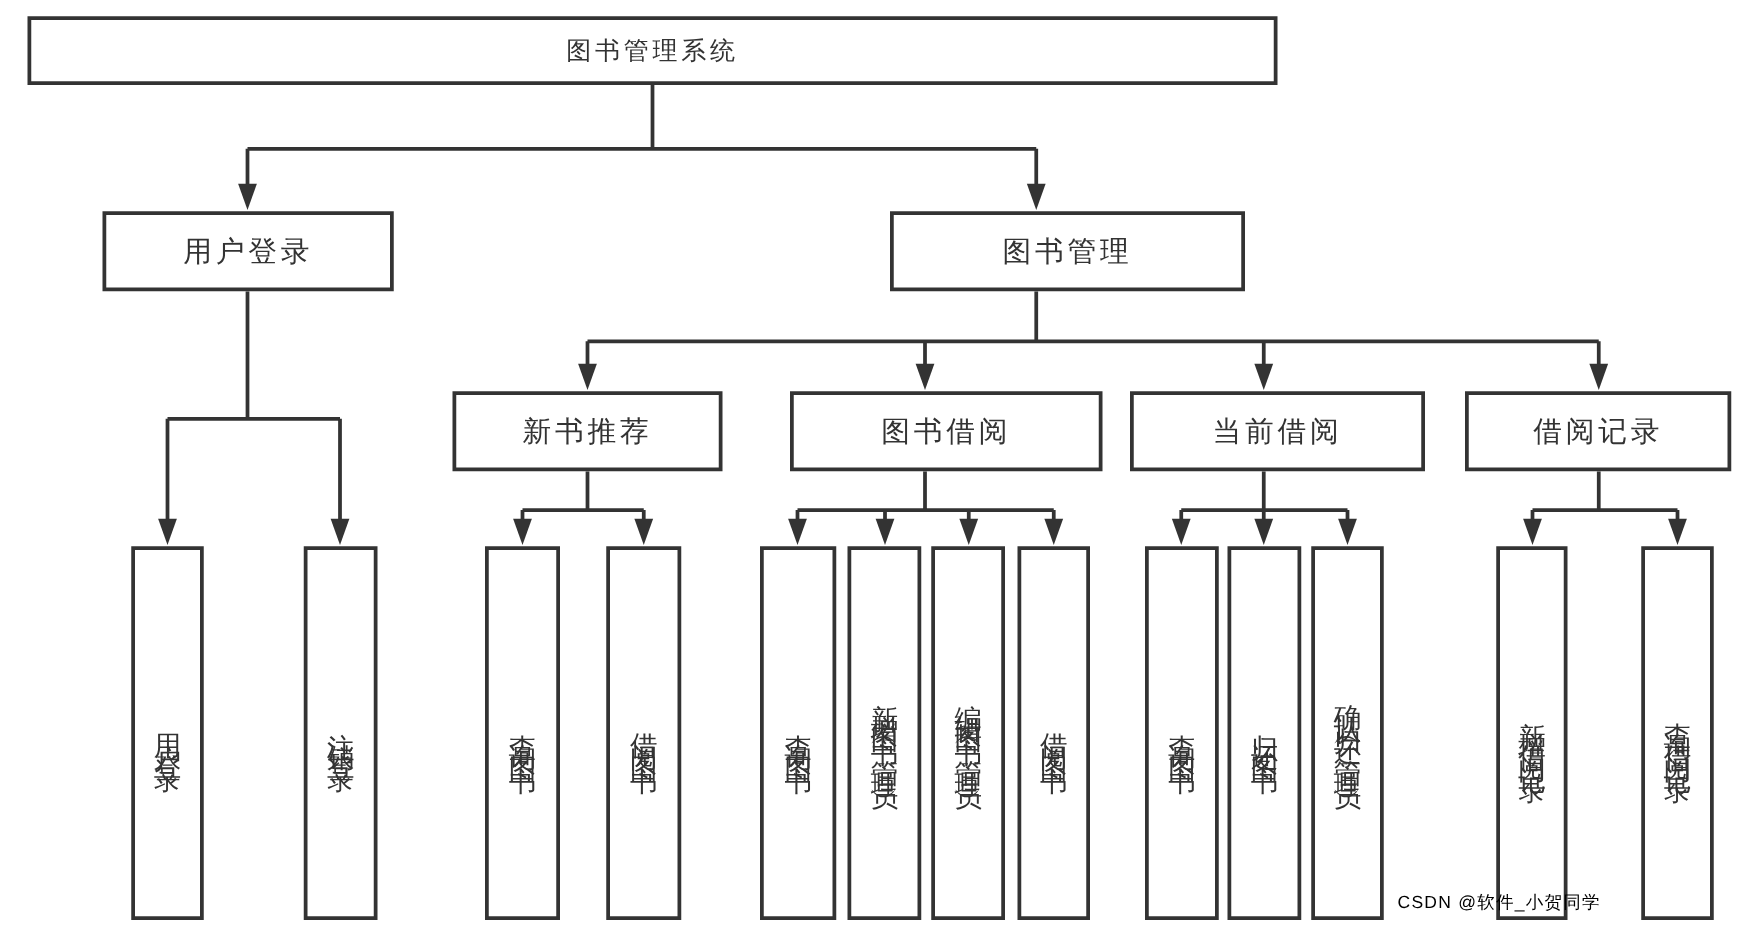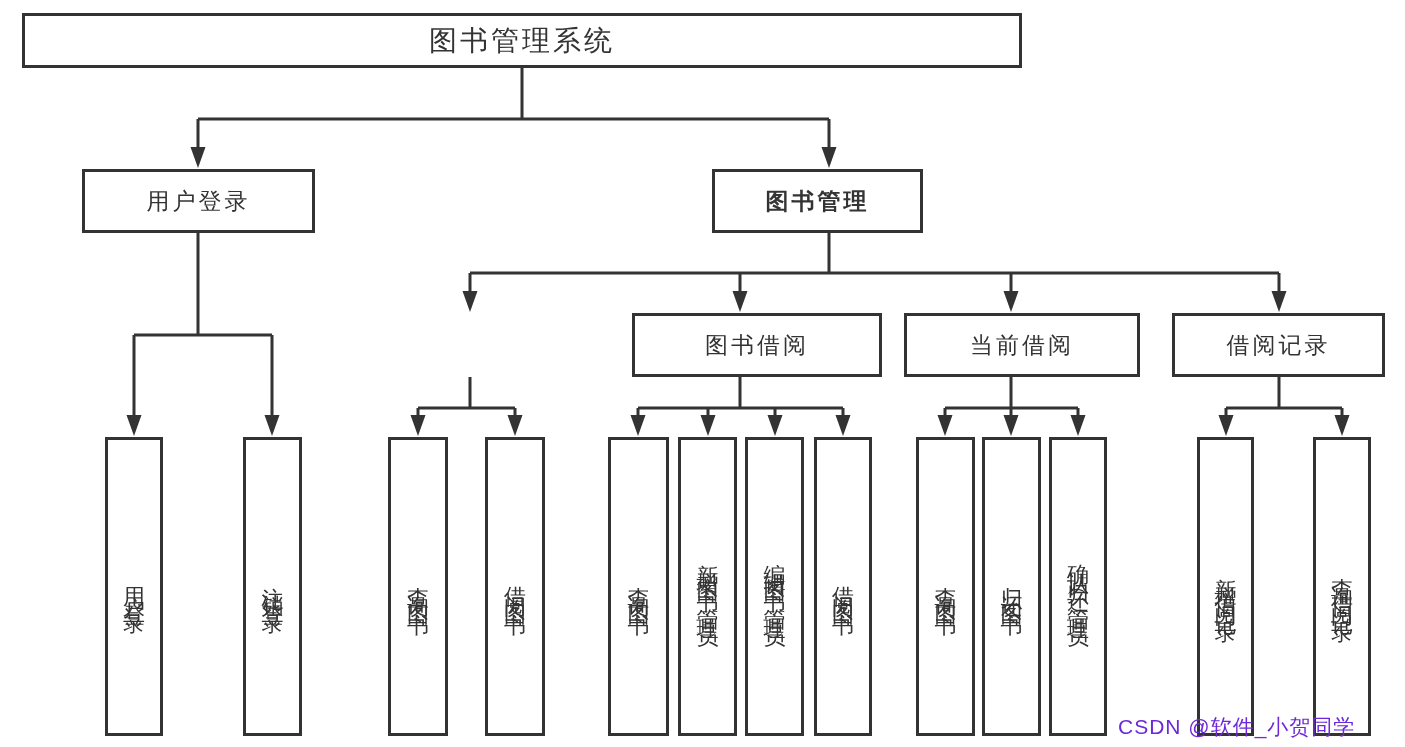--- a/index.html
+++ b/index.html
@@ -41,24 +41,24 @@
   .leaf span {
     writing-mode: vertical-rl;
     text-orientation: mixed;
     font-size: 22px;
     letter-spacing: 9px;
     color: #333333;
     line-height: 1;
   }
 
   
-  #b-root   { left: 22px;  top: 13px;  width: 1000px; height: 55px; font-size: 28px; }
+  #b-root   { left: 22px;  top: 13px;  width: 1000px; height: 55px; font-size: 20px; }
   
   #b-user   { left: 82px;  top: 169px; width: 233px; height: 64px; }
-  #b-mgmt   { left: 712px; top: 169px; width: 211px; height: 64px; font-weight: bold; }
+  #b-mgmt   { left: 712px; top: 169px; width: 284px; height: 64px; }
   
   #b-newrec { left: 362px;  top: 313px; width: 216px; height: 64px; }
   #b-borrow { left: 632px;  top: 313px; width: 250px; height: 64px; }
   #b-curr   { left: 904px;  top: 313px; width: 236px; height: 64px; }
   #b-record { left: 1172px; top: 313px; width: 213px; height: 64px; }
   
   #l-userlogin { left: 105px;  top: 437px; width: 58px; height: 299px; }
   #l-logout    { left: 243px;  top: 437px; width: 59px; height: 299px; }
   #l-query1    { left: 388px;  top: 437px; width: 60px; height: 299px; }
   #l-borrow1   { left: 485px;  top: 437px; width: 60px; height: 299px; }
@@ -70,23 +70,23 @@
   #l-return    { left: 982px;  top: 437px; width: 59px; height: 299px; }
   #l-confirm   { left: 1049px; top: 437px; width: 58px; height: 299px; }
   #l-addrec    { left: 1197px; top: 437px; width: 57px; height: 299px; }
   #l-queryrec  { left: 1313px; top: 437px; width: 58px; height: 299px; }
 
   .watermark {
     position: absolute;
     left: 1118px;
     top: 713px;
     z-index: 5;
-    font-size: 21px;
+    font-size: 14px;
     letter-spacing: 1px;
-    color: #6d28d9;
+    color: #000000;
     white-space: nowrap;
   }
 </style>
 </head>
 <body>
 
 <div id="stage">
 
   <svg class="wires" width="1405" height="747" viewBox="0 0 1405 747">
     <g stroke="#333333" stroke-width="3" fill="none">
@@ -126,20 +126,21 @@
       <polygon points="1218.5,415 1233.5,415 1226,436"></polygon>
       <polygon points="1334.5,415 1349.5,415 1342,436"></polygon>
     </g>
   </svg>
 
   <div class="node" id="b-root">图书管理系统</div>
 
   <div class="node" id="b-user">用户登录</div>
   <div class="node" id="b-mgmt">图书管理</div>
 
+  <div class="node" id="b-newrec">新书推荐</div>
   <div class="node" id="b-borrow">图书借阅</div>
   <div class="node" id="b-curr">当前借阅</div>
   <div class="node" id="b-record">借阅记录</div>
 
   <div class="leaf" id="l-userlogin">
     <span>用户登录</span>
   </div>
   <div class="leaf" id="l-logout">
     <span>注销登录</span>
   </div>

